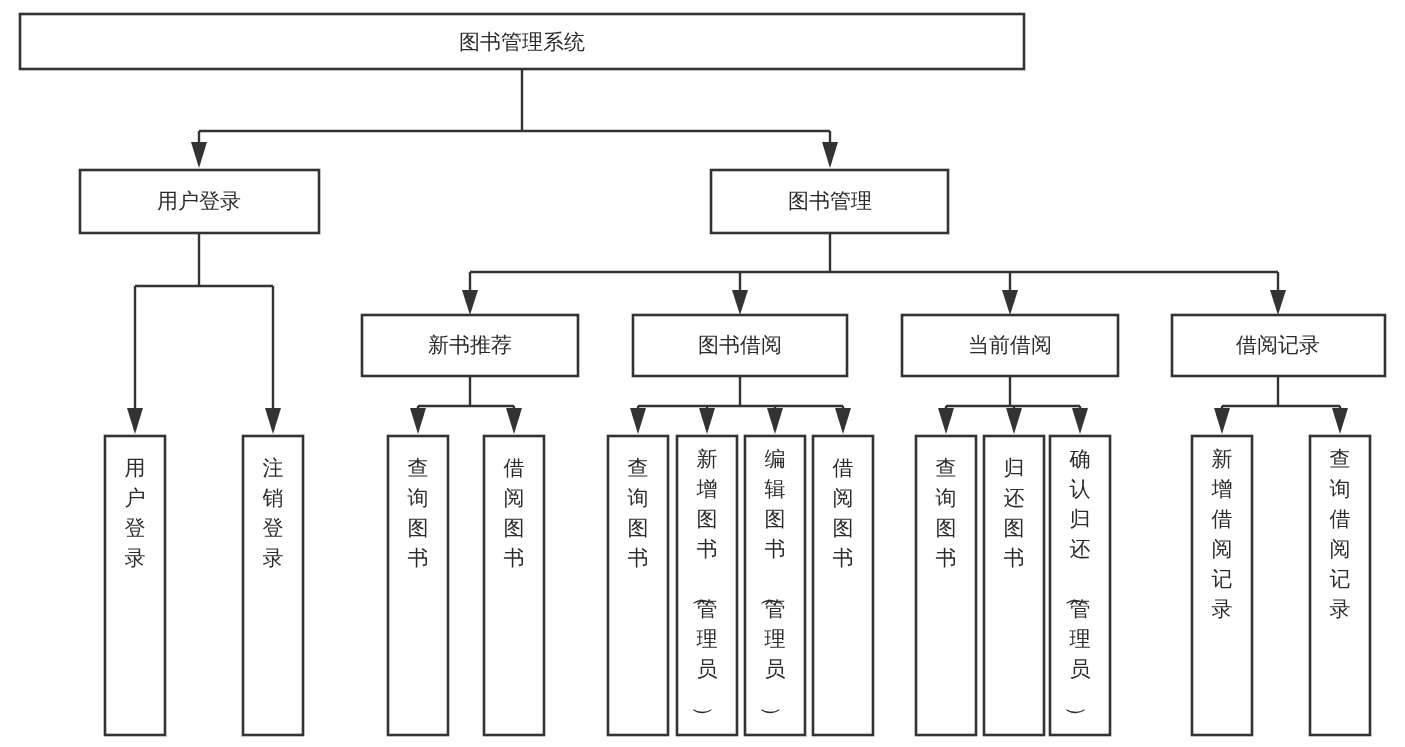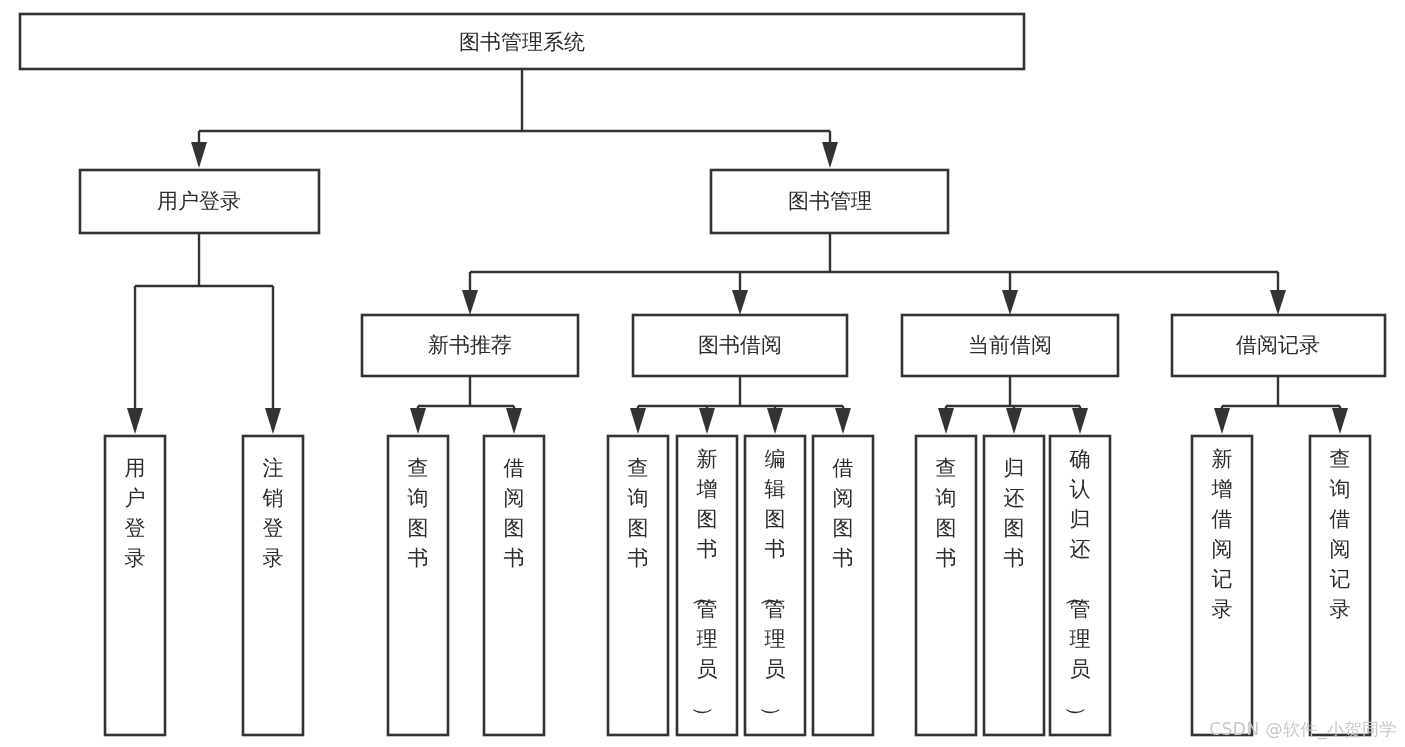--- a/index.html
+++ b/index.html
@@ -225,14 +225,13 @@
       <rect class="node-rect" x="1192" y="436" width="60" height="299"></rect>
       <text class="node-label-vertical" x="1222" y="449"><tspan x="1222" y="466">新</tspan><tspan x="1222" y="496">增</tspan><tspan x="1222" y="526">借</tspan><tspan x="1222" y="556">阅</tspan><tspan x="1222" y="586">记</tspan><tspan x="1222" y="616">录</tspan></text>
     </g>
     <g>
       <rect class="node-rect" x="1310" y="436" width="60" height="299"></rect>
       <text class="node-label-vertical" x="1340" y="449"><tspan x="1340" y="466">查</tspan><tspan x="1340" y="496">询</tspan><tspan x="1340" y="526">借</tspan><tspan x="1340" y="556">阅</tspan><tspan x="1340" y="586">记</tspan><tspan x="1340" y="616">录</tspan></text>
     </g>
 
   </svg>
 
-  <div class="watermark">CSDN @软件_小贺同学</div>
 </div>
 
 </body></html>

